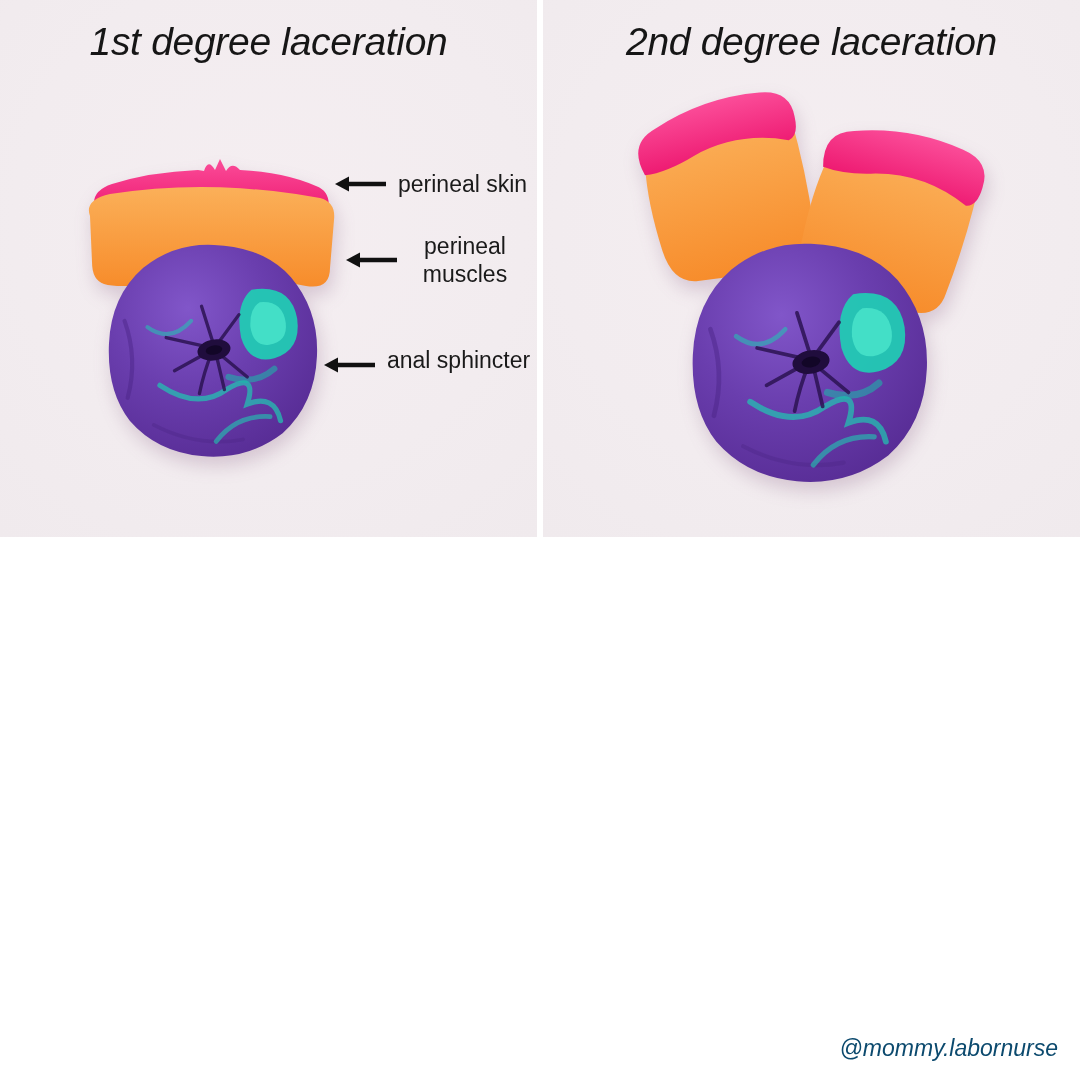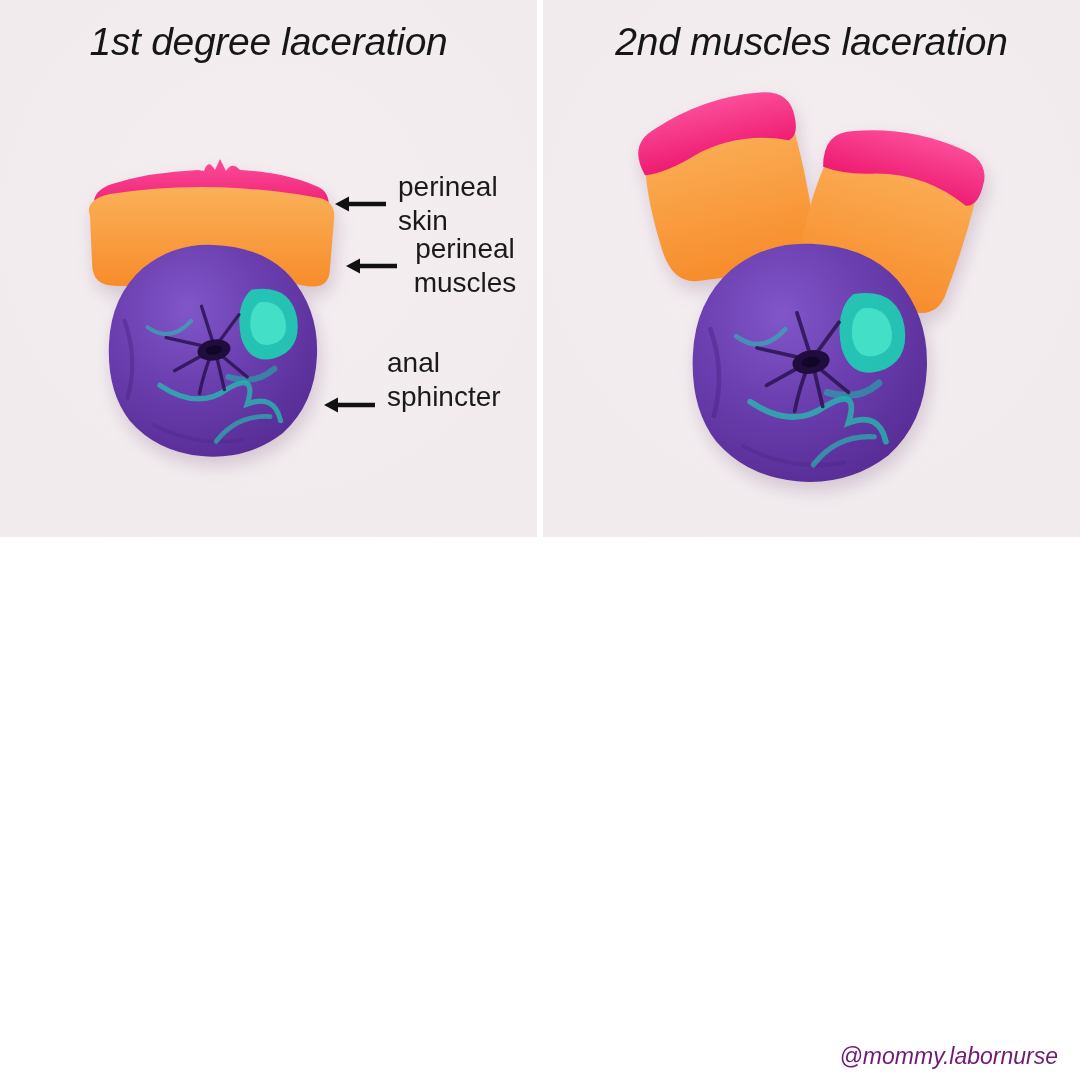--- a/index.html
+++ b/index.html
@@ -8,25 +8,25 @@
   .grid{position:relative;width:1080px;height:1080px;background:#ffffff;
         display:grid;grid-template-columns:537px 537px;grid-template-rows:537px 537px;gap:6px;}
   .panel{position:relative;overflow:hidden;
          background:radial-gradient(circle at 50% 42%, #f5eef1 0%, #f2ecef 62%, #f0eaed 100%);}
   .title{position:absolute;top:20px;left:0;right:0;margin:0;text-align:center;
          font-style:italic;font-weight:400;font-size:39px;line-height:1.15;
          letter-spacing:-0.3px;color:#161616;}
   .model{position:absolute;inset:0;width:537px;height:537px;
          filter:drop-shadow(3px 9px 9px rgba(110,60,105,0.22));}
   .ann{position:absolute;display:flex;align-items:center;gap:11px;color:#1a1a1a;
-       font-size:28px;line-height:1.22;}
+       font-size:23px;line-height:1.22;}
   .ann .wrap{width:112px;text-align:center;display:inline-block;}
   .arrow{flex:0 0 auto;display:block;}
-  .watermark{position:absolute;right:22px;bottom:10px;z-index:5;
-             font-style:italic;font-size:23px;color:#701a75;}
+  .watermark{position:absolute;right:22px;bottom:18px;z-index:5;
+             font-style:italic;font-size:23px;color:#0c4a6e;}
 </style>
 </head>
 <body>
 
 <svg width="0" height="0" style="position:absolute" aria-hidden="true">
   <defs>
     <radialGradient id="gBall" cx="38%" cy="30%" r="85%">
       <stop offset="0%" stop-color="#8156c9"></stop>
       <stop offset="45%" stop-color="#6a3eae"></stop>
       <stop offset="100%" stop-color="#53288f"></stop>
@@ -122,21 +122,21 @@
     <div class="ann" style="left:322px;top:346px;align-items:flex-end;">
       <svg class="arrow" width="54" height="18" viewBox="0 0 54 18">
         <path d="M53,9 L14,9" stroke="#111" stroke-width="4.5"></path>
           <path d="M16,1.5 L2,9 L16,16.5 Z" fill="#111"></path>
       </svg>
       <span>anal sphincter</span>
     </div>
   </section>
 
   <section class="panel">
-    <h2 class="title">2nd muscles laceration</h2>
+    <h2 class="title">2nd degree laceration</h2>
     <svg class="model" viewBox="0 0 537 537">
       <g transform="translate(190,192) rotate(-13)">
           <use href="#wing"></use>
         </g>
       <g transform="translate(349,224) rotate(16)">
           <use href="#wing"></use>
         </g>
       <g transform="translate(268,362) scale(1.17)">
           <use href="#ballIntact"></use>
         </g>

